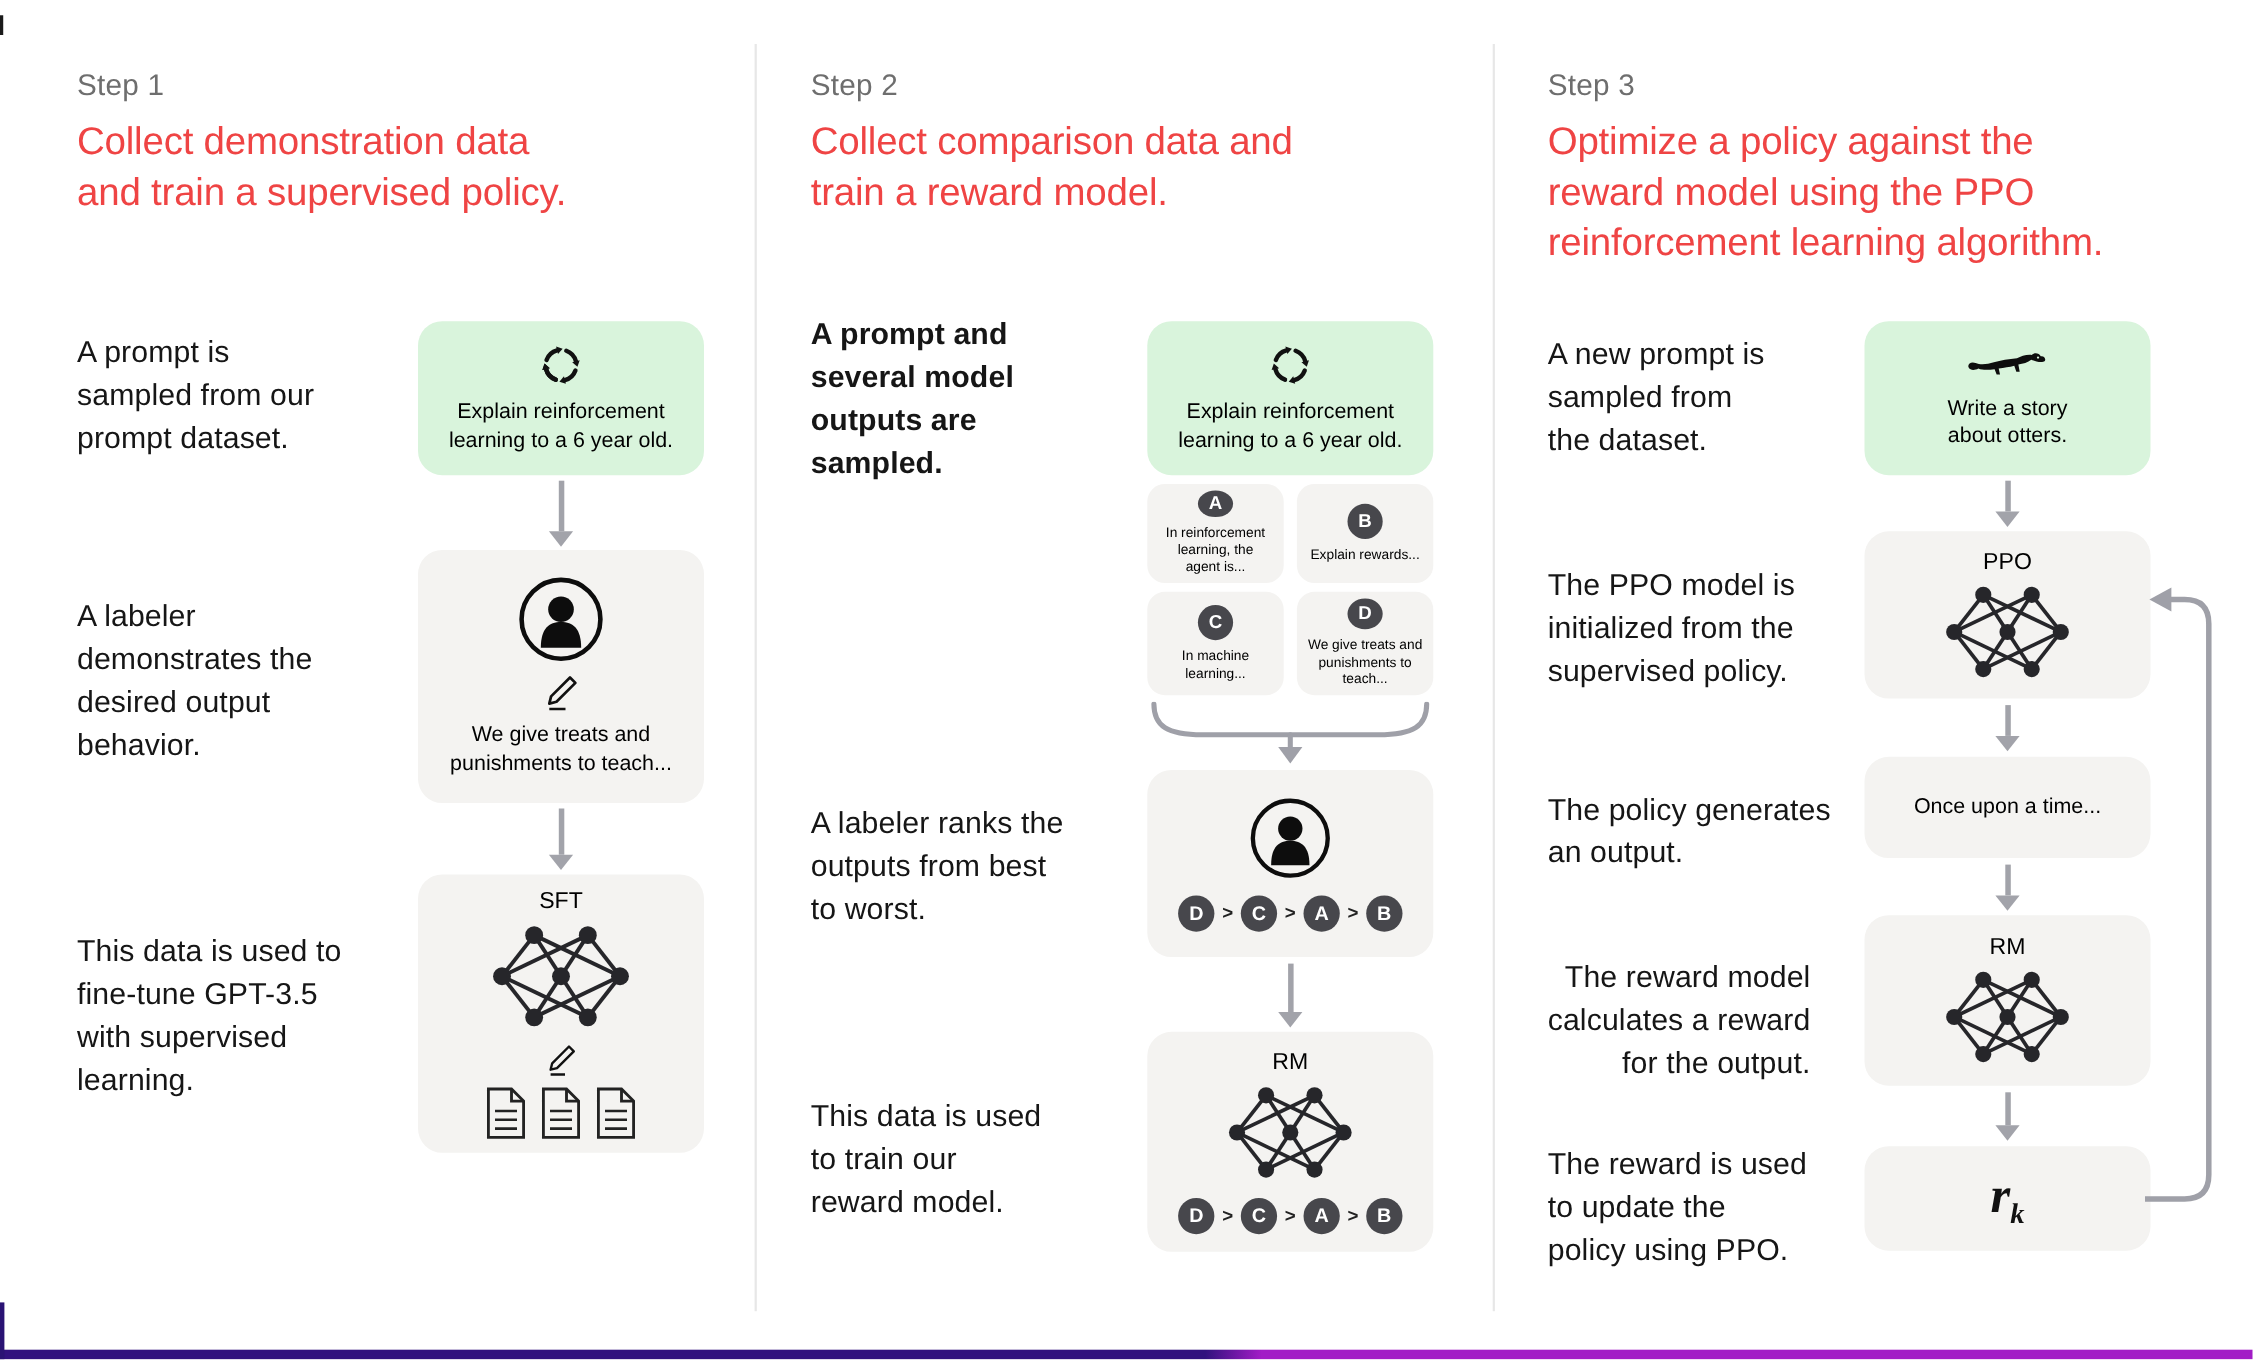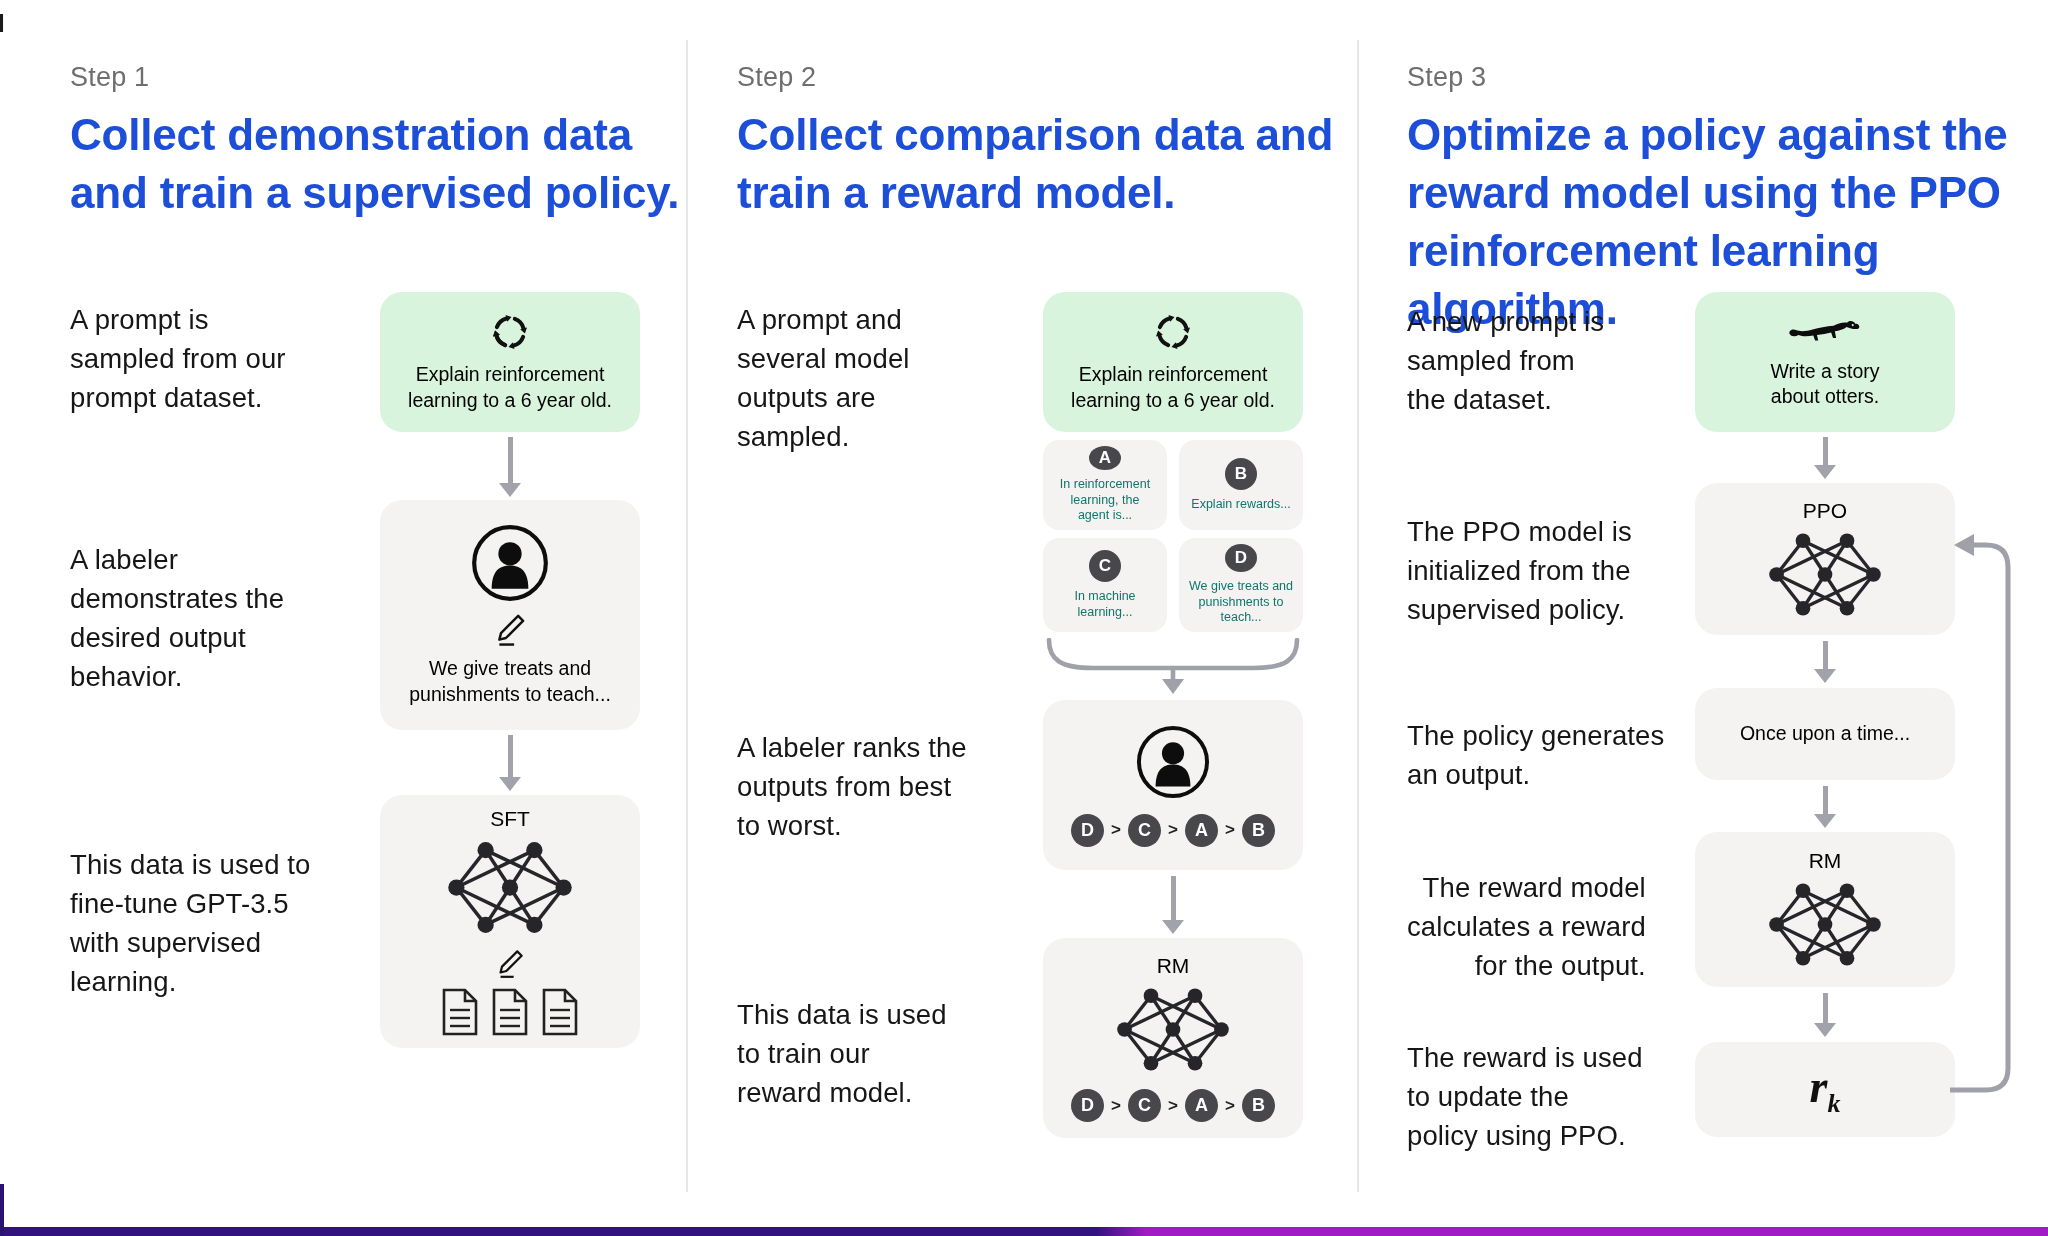--- a/index.html
+++ b/index.html
@@ -5,31 +5,31 @@
   * { margin:0; padding:0; box-sizing:border-box; }
   html,body { background:#ffffff; }
   #canvas {
     position:relative; width:2048px; height:1236px; overflow:hidden;
     background:#ffffff; font-family:"Liberation Sans", sans-serif; color:#161616;
   }
   .divider { position:absolute; top:40px; height:1152px; width:2px; background:#e7e7e7; }
   .edge-frag { position:absolute; left:-14px; color:#1a1a1a; font-weight:bold; }
 
   .step-label { position:absolute; font-size:27px; color:#6e6e6e; letter-spacing:.2px; }
-  .step-title { position:absolute; font-size:44px; font-weight:bold; color:#1d4ed8;
+  .step-title { position:absolute; font-size:35px; font-weight:normal; color:#ef4444;
                 line-height:1.32; white-space:pre-line; letter-spacing:-.2px; }
   .body-text  { position:absolute; font-size:27.5px; line-height:1.42; color:#161616;
                 white-space:pre-line; letter-spacing:.1px; }
 
   .fig { position:absolute; width:260px; border-radius:22px; display:flex;
          flex-direction:column; align-items:center; justify-content:center; text-align:center; }
   .fig.green { background:#d9f4dc; }
   .fig.gray  { background:#f4f3f1; }
   .caption { font-size:19.5px; line-height:1.3; color:#000000; white-space:pre-line; margin-top:9px; }
-  .mini-caption { font-size:12.5px; line-height:1.25; color:#0f766e; white-space:pre-line; margin-top:7px; }
+  .mini-caption { font-size:12.5px; line-height:1.25; color:#000000; white-space:pre-line; margin-top:7px; }
   .model-label { font-size:21px; color:#000000; margin-bottom:6px; }
 
   .arrow { position:absolute; width:22px; display:flex; flex-direction:column; align-items:center; }
   .arrow .shaft { width:5px; flex:1; background:#a2a3aa; }
   .arrow .head  { width:0; height:0; border-left:11px solid transparent;
                   border-right:11px solid transparent; border-top:14px solid #a2a3aa; }
 
   .out-box { position:absolute; width:124px; background:#f4f3f1; border-radius:16px;
              display:flex; flex-direction:column; align-items:center; justify-content:center;
              text-align:center; padding:6px 4px; }
@@ -185,21 +185,21 @@
           <line x1="10" y1="22" x2="30" y2="22" stroke="#222" stroke-width="2.4"></line>
           <line x1="10" y1="30" x2="30" y2="30" stroke="#222" stroke-width="2.4"></line>
           <line x1="10" y1="38" x2="30" y2="38" stroke="#222" stroke-width="2.4"></line>
         </svg>
     </span>
   </div>
 
   <div class="step-label" style="left:737px; top:62px;">Step 2</div>
   <div class="step-title" style="left:737px; top:106px;">Collect comparison data and
 train a reward model.</div>
-  <div class="body-text" style="left:737px; top:300px;">A prompt and
+  <div class="body-text" style="left:737px; top:284px;font-weight:bold;">A prompt and
 several model
 outputs are
 sampled.</div>
   <div class="body-text" style="left:737px; top:728px;">A labeler ranks the
 outputs from best
 to worst.</div>
   <div class="body-text" style="left:737px; top:995px;">This data is used
 to train our
 reward model.</div>
 

